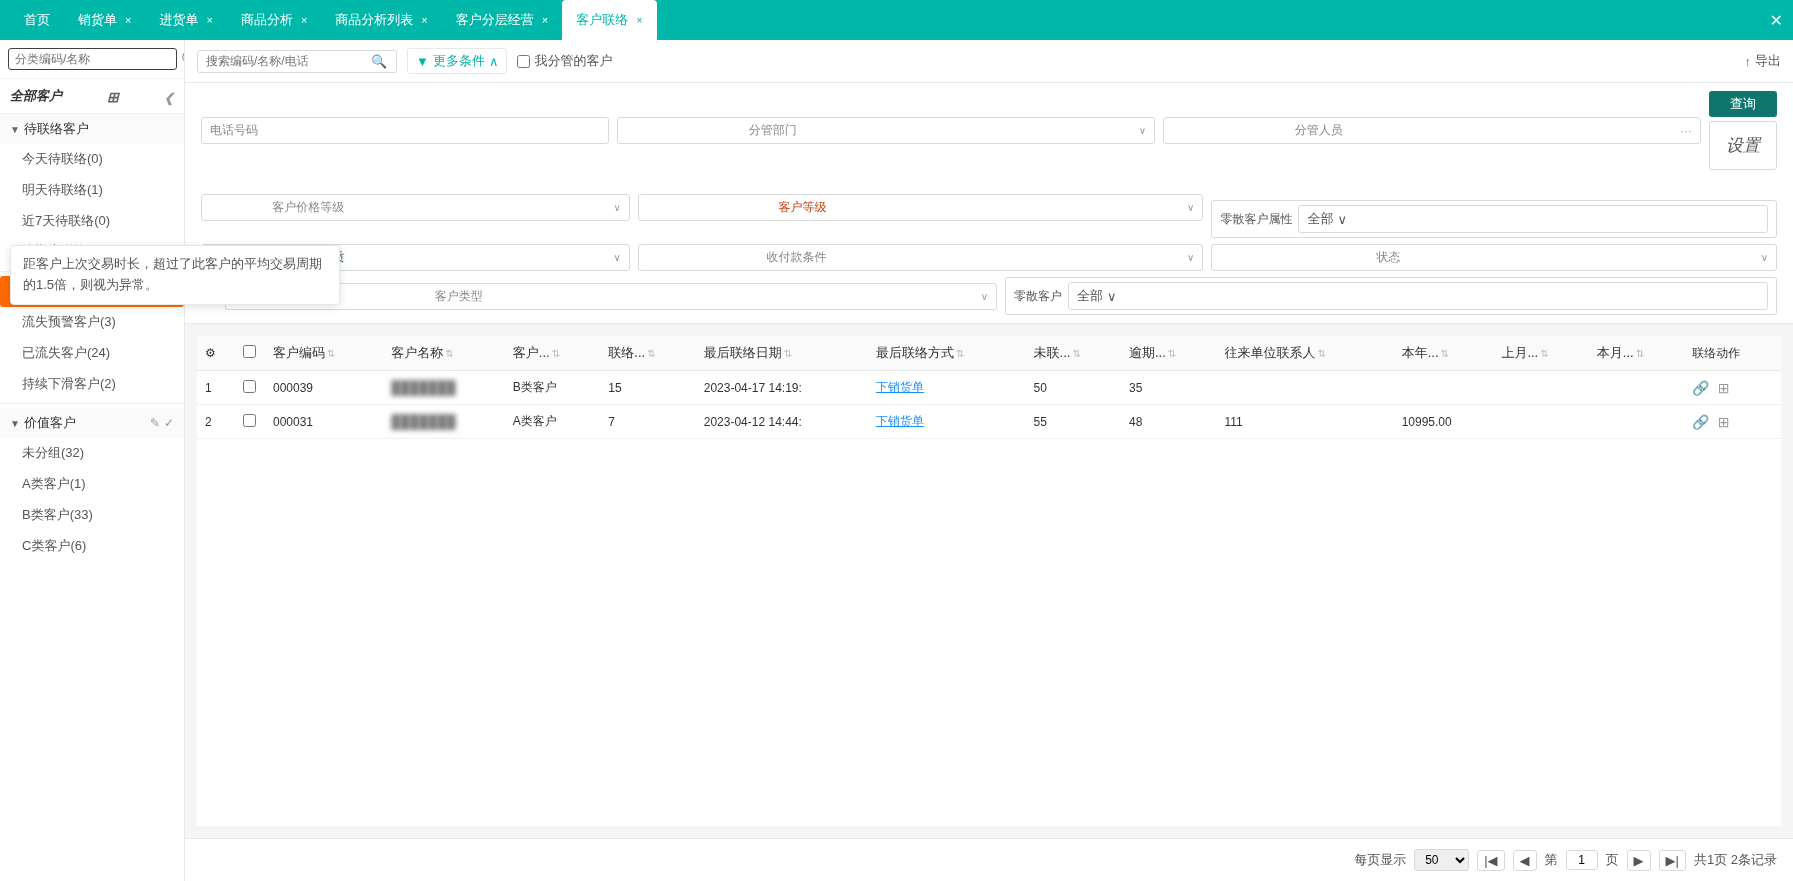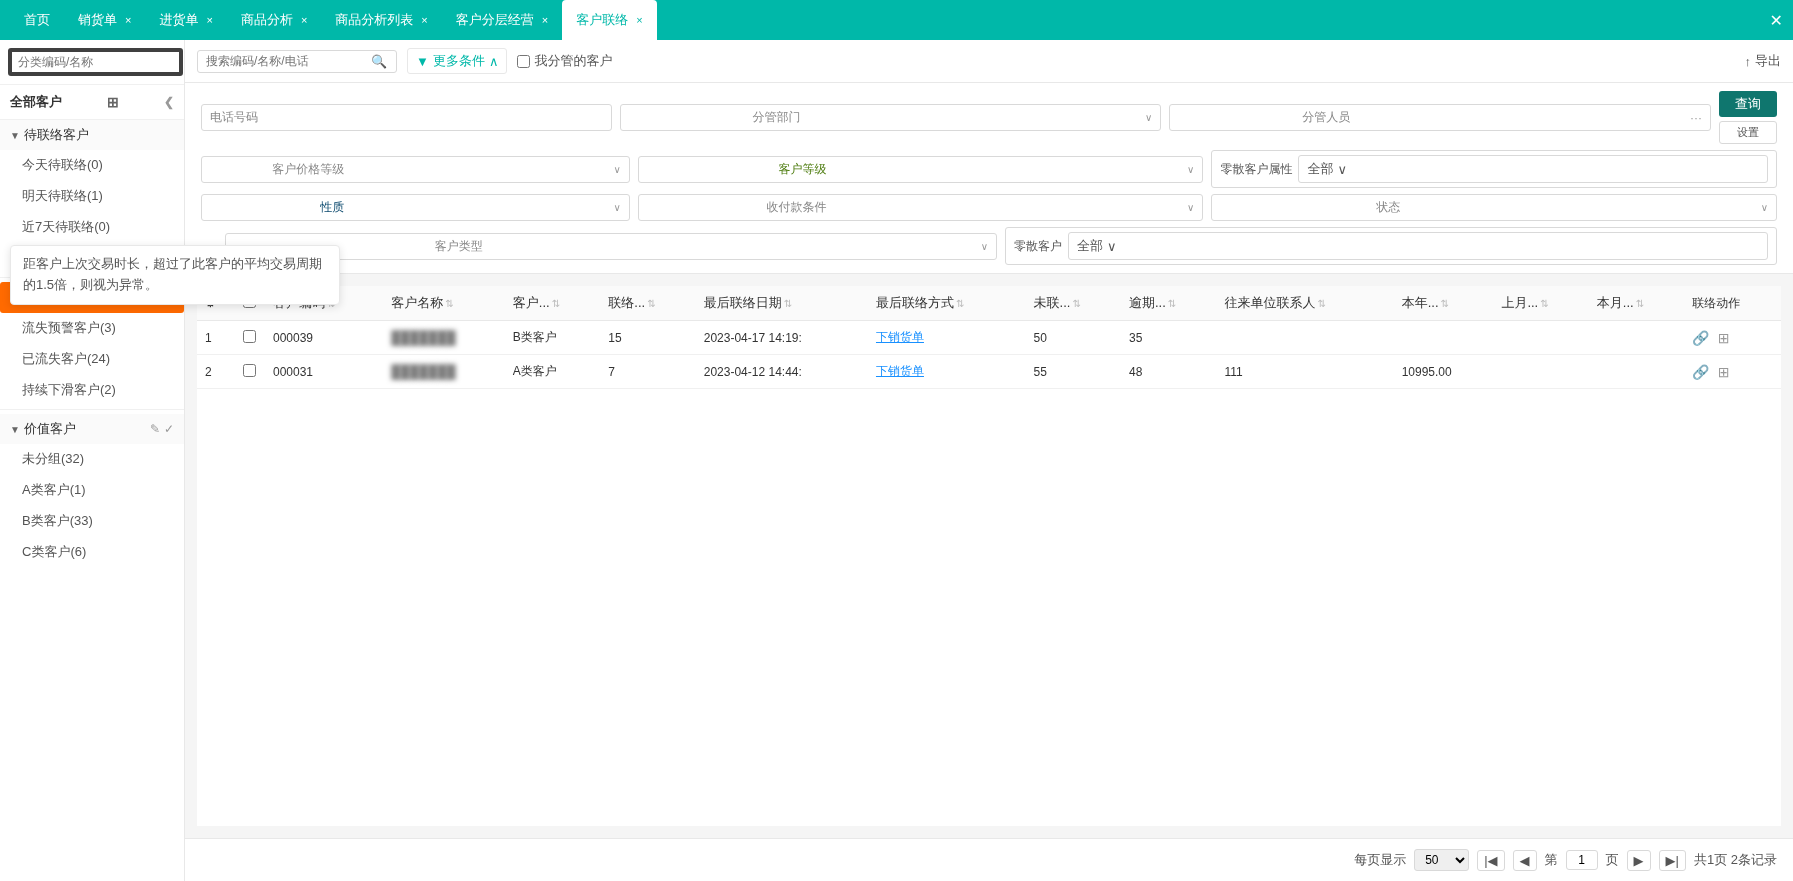--- a/index.html
+++ b/index.html
@@ -33,30 +33,31 @@
     .sidebar {
       width: 185px; background: #fff; border-right: 1px solid #e8e8e8;
       display: flex; flex-direction: column; overflow-y: auto;
       flex-shrink: 0;
     }
     .sidebar-search {
       display: flex; align-items: center; padding: 8px 8px;
       border-bottom: 1px solid #f0f0f0; gap: 4px;
     }
     .sidebar-search input {
-      flex: 1; border: 4px solid #404040; border-radius: 3px; padding: 3px 6px;
+      flex: 1; border: 1px solid #404040; border-radius: 3px; padding: 3px 6px;
       font-size: 12px; outline: none;
     }
     .sidebar-search .search-btn {
       color: #999; cursor: pointer; font-size: 14px;
     }
     .sidebar-all {
-      display: flex; align-items: center; justify-content: space-between;
+      display: flex; align-items: flex-end; justify-content: space-between;
       padding: 8px 10px; font-weight: bold; font-size: 13px; color: #333;
       border-bottom: 1px solid #f0f0f0;
+      font-style: italic;
     }
     .sidebar-all .grid-icon { color: #666; font-size: 14px; }
     .sidebar-section { padding: 0; }
     .sidebar-section-title {
       display: flex; align-items: center; padding: 6px 10px;
       color: #333; font-size: 12px; cursor: pointer;
       background: #fafafa;
     }
     .sidebar-section-title .arrow { font-size: 10px; margin-right: 4px; color: #666; }
     .sidebar-item {
@@ -135,21 +136,21 @@
       display: flex; align-items: center; border: 1px solid #d9d9d9;
       border-radius: 3px; padding: 4px 8px; background: #fff; cursor: pointer;
       gap: 4px; font-size: 12px; color: #555;
     }
     .btn-query {
       background: #0f766e; color: #fff; border: none; border-radius: 3px;
       padding: 4px 16px; cursor: pointer; font-size: 13px;
     }
     .btn-settings {
       background: #fff; color: #555; border: 1px solid #d9d9d9;
-      border-radius: 3px; padding: 3px 16px; cursor: pointer; font-size: 11px;
+      border-radius: 3px; padding: 12px 16px; cursor: pointer; font-size: 17px; font-style: italic;
     }
     .adv-right-btns {
       display: flex; flex-direction: column; gap: 4px;
     }
     .adv-more-link {
       color: #999; font-size: 12px; cursor: pointer;
     }
 
     
     .table-area {
@@ -362,25 +363,25 @@
         </div>
       </div>
 
       <div class="adv-row">
         <div class="adv-select" style="flex:1.5;">
           <span style="color:#888;">客户价格等级</span>
           <span style="flex:1;"></span>
           <span class="chev">∨</span>
         </div>
         <div class="adv-select" style="flex:2;">
-          <span style="color:#4d7c0f;">客户等级</span>
-          <span style="flex:1;"></span>
-          <span class="chev">∨</span>
-        </div>
-        <div style="flex:2; display:flex; align-items:center; gap:6px; border:1px solid #d9d9d9; border-radius:3px; padding:4px 8px; background:#fff;">
+          <span style="color:#c2410c;">客户等级</span>
+          <span style="flex:1;"></span>
+          <span class="chev">∨</span>
+        </div>
+        <div style="flex:2; display:flex; align-items:center; gap:6px; border:1px solid #d9d9d9; border-radius:3px; padding:4px 8px; background:#fff;margin-top:24px;">
           <span class="adv-label-plain">零散客户属性</span>
           <div class="adv-select-inline" style="flex:1;">
             <span>全部</span>
             <span class="chev">∨</span>
           </div>
         </div>
       </div>
 
       <div class="adv-row">
         <div class="adv-select" style="flex:1.5;">

